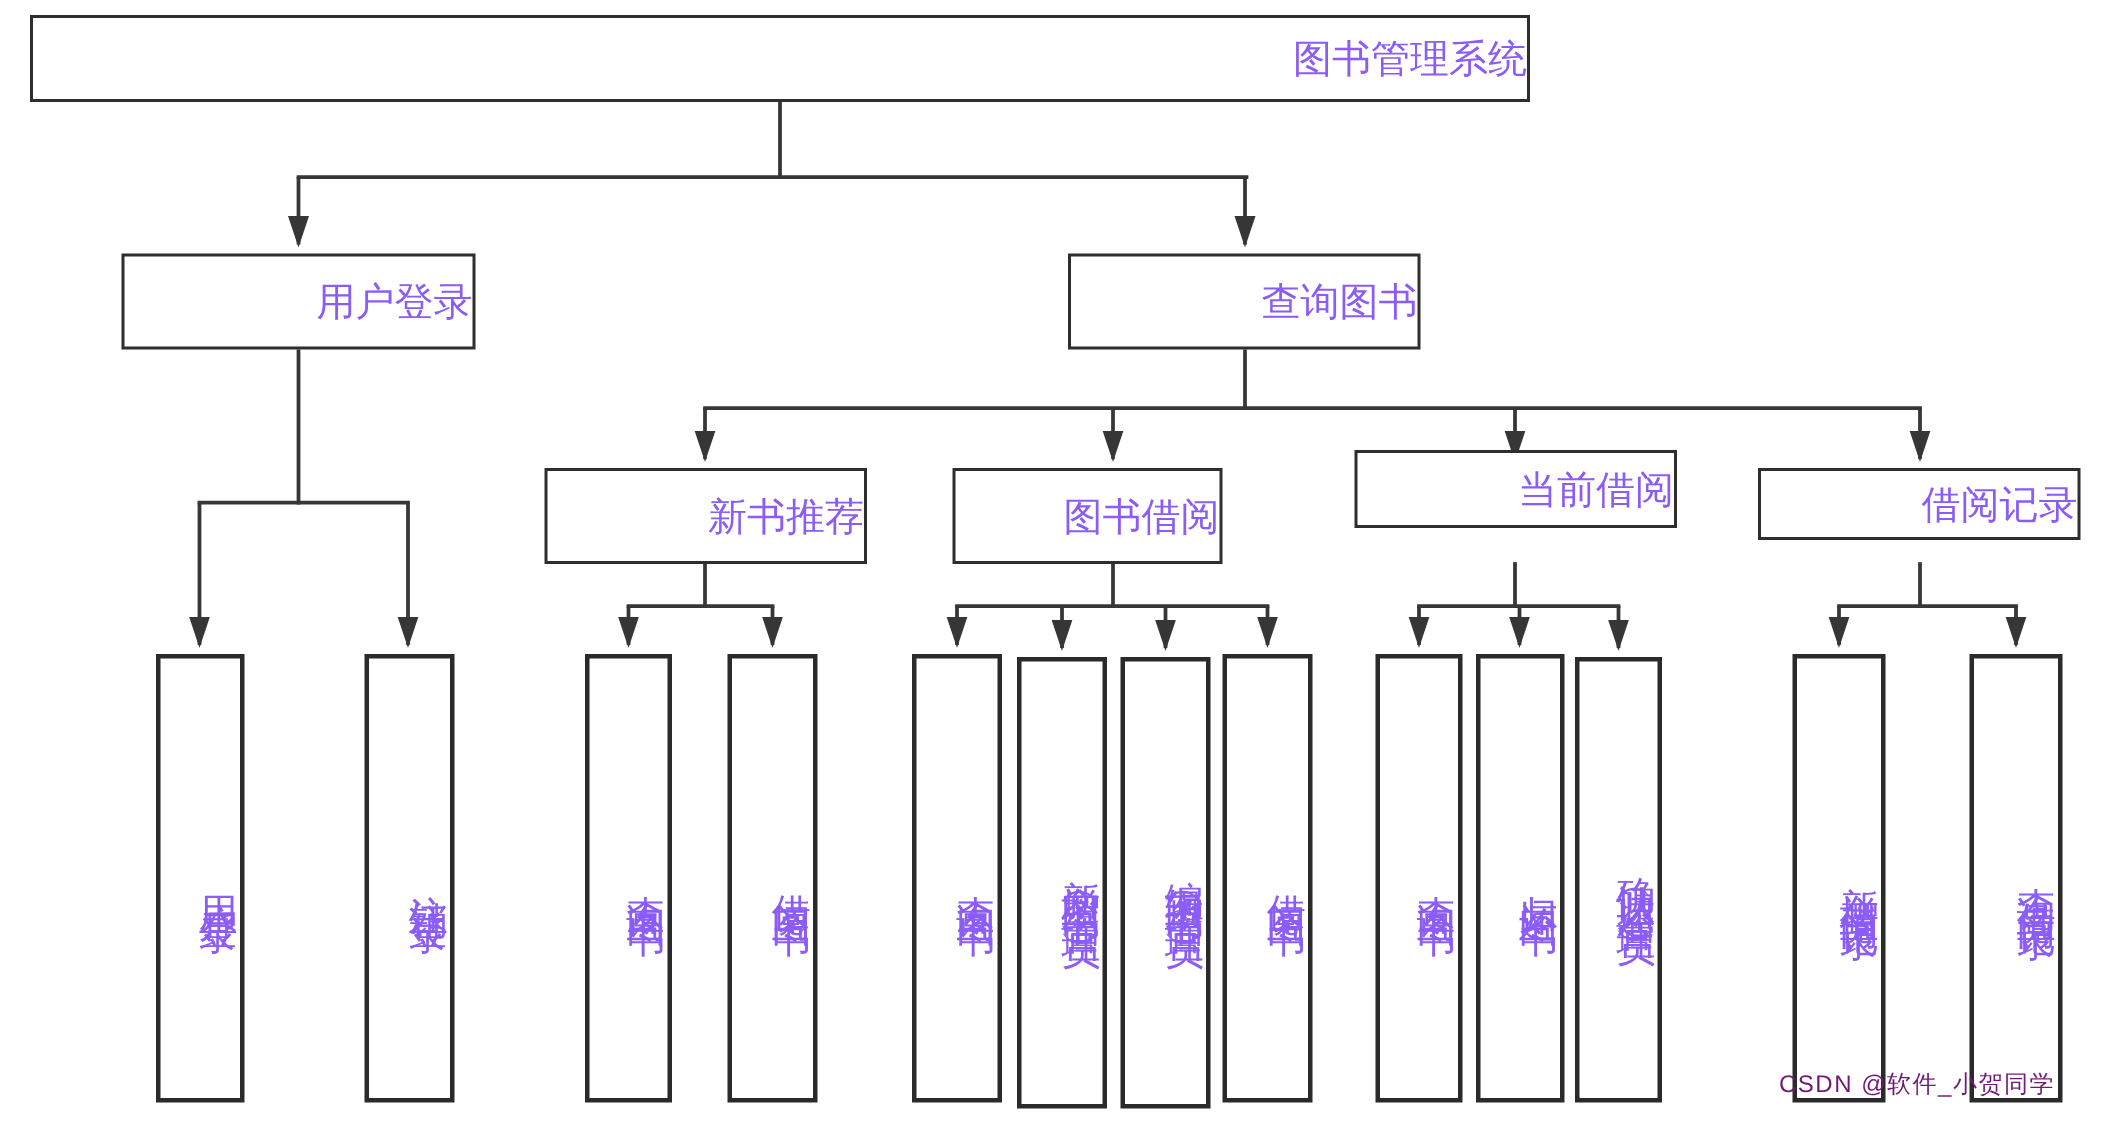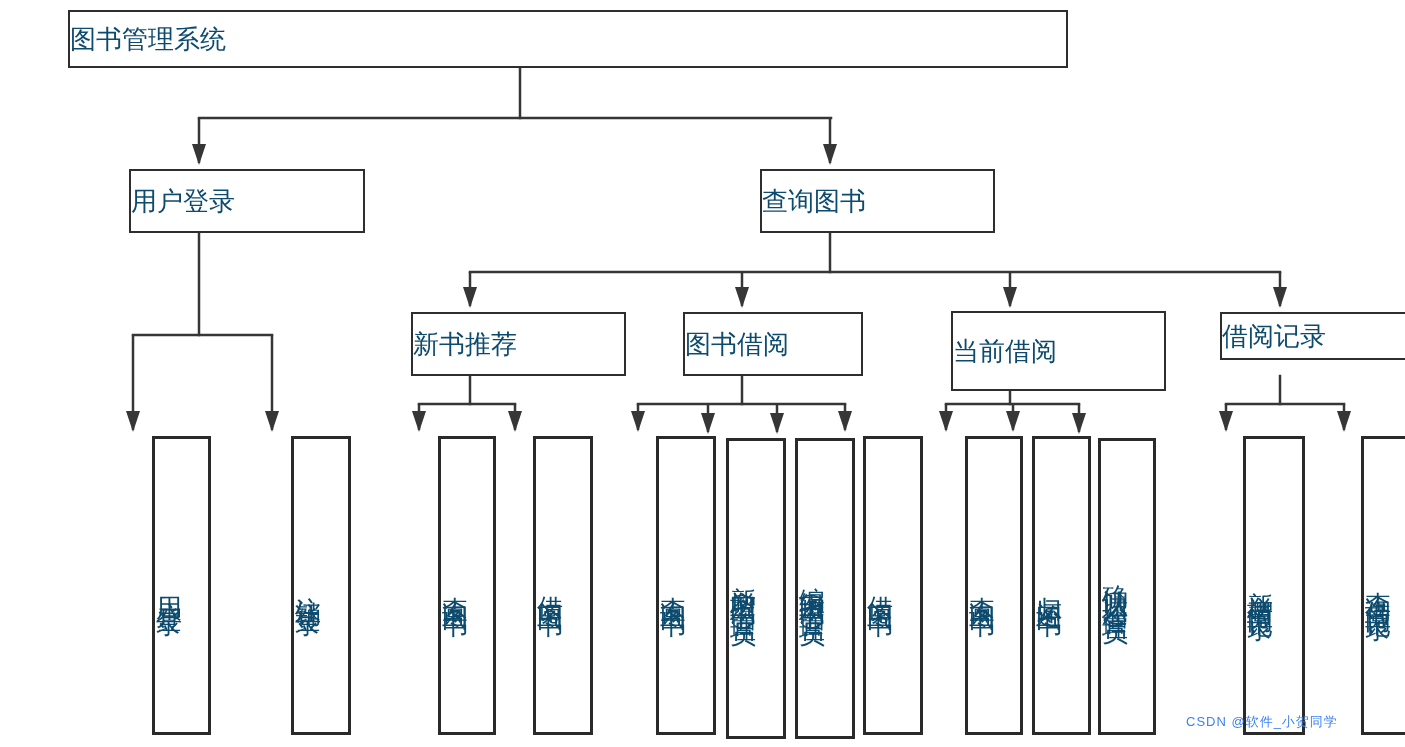--- a/index.html
+++ b/index.html
@@ -20,44 +20,43 @@
     left: 0; top: 0;
     width: 1405px; height: 747px;
   }
   .edges .plain path { fill: none; stroke: #363636; stroke-width: 2.5; stroke-linecap: square; }
   .edges .arrows path { fill: none; stroke: #363636; stroke-width: 2.5; marker-end: url(#arrowhead); }
 
   .node {
     position: absolute;
     background: #ffffff;
     border: 2px solid #2e2e2e;
-    color: #0c4a6e;
+    color: #8b5cf6;
     display: flex;
     align-items: center;
-    justify-content: flex-start;
-    margin-left: 48px;
+    justify-content: flex-end;
   }
   .hnode { font-size: 26px; white-space: nowrap; }
   .leaf  { border-width: 3px; border-color: #2a2a2a; }
   .leaf .vtext {
     writing-mode: vertical-rl;
     text-orientation: mixed;
     font-size: 26px;
     letter-spacing: 5px;
     line-height: 1.1;
     white-space: nowrap;
   }
 
   .watermark {
     position: absolute;
     left: 1186px;
     top: 713px;
-    font-size: 13px;
+    font-size: 16px;
     letter-spacing: 1px;
-    color: #3b82f6;
+    color: #701a75;
     white-space: nowrap;
     user-select: none;
   }
 </style>
 </head>
 <body>
 
 <div class="canvas">
 
   <svg class="edges" viewBox="0 0 1405 747" aria-hidden="true">
@@ -131,21 +130,21 @@
   <div class="node hnode" style="left:712px; top:169px; width:235px; height:64px;">
     <span>查询图书</span>
   </div>
 
   <div class="node hnode" style="left:363px; top:312px; width:215px; height:64px;">
     <span>新书推荐</span>
   </div>
   <div class="node hnode" style="left:635px; top:312px; width:180px; height:64px;">
     <span>图书借阅</span>
   </div>
-  <div class="node hnode" style="left:903px; top:311px; width:215px; height:80px;">
+  <div class="node hnode" style="left:903px; top:300px; width:215px; height:52px;">
     <span>当前借阅</span>
   </div>
   <div class="node hnode" style="left:1172px; top:312px; width:215px; height:48px;">
     <span>借阅记录</span>
   </div>
 
   <div class="node leaf" style="left:104px; top:436px; width:59px; height:299px;">
     <span class="vtext">用户登录</span>
   </div>
   <div class="node leaf" style="left:243px; top:436px; width:60px; height:299px;">

